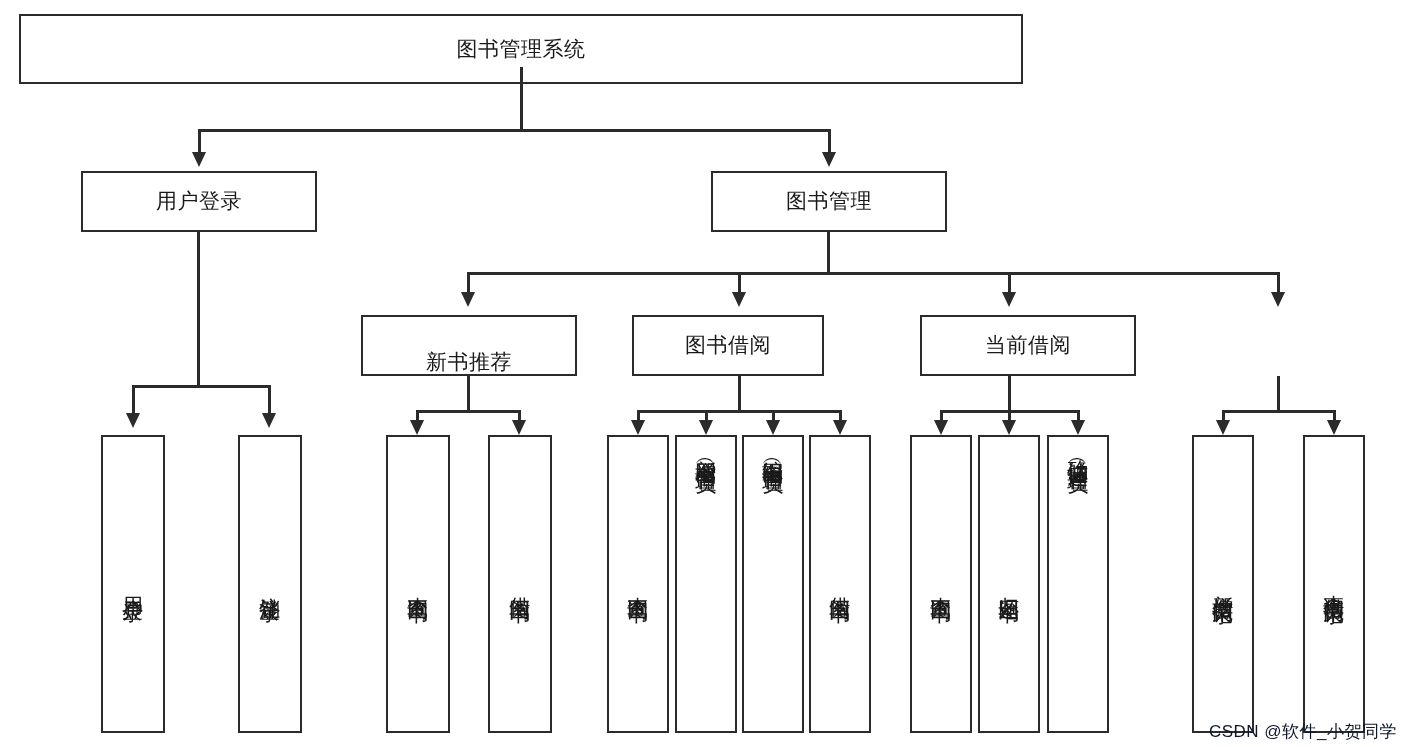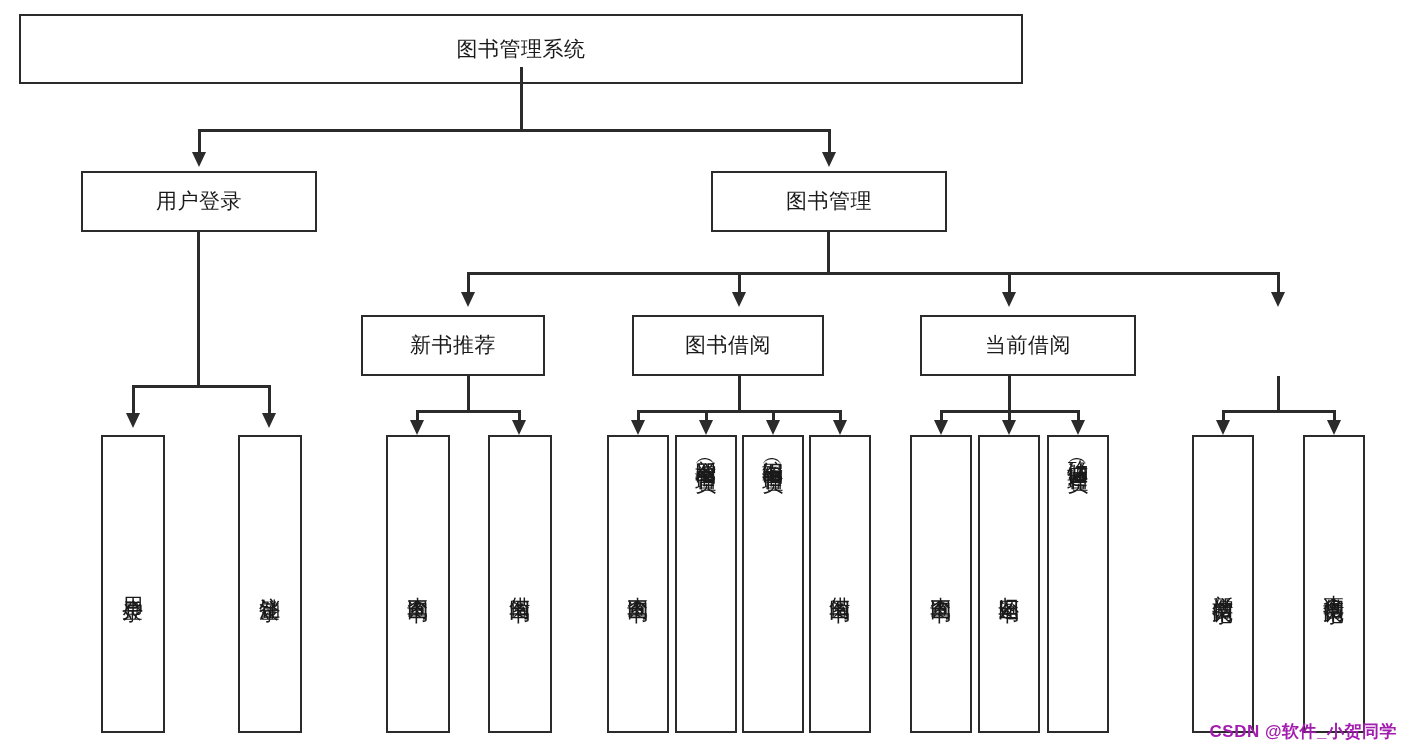--- a/index.html
+++ b/index.html
@@ -72,24 +72,23 @@
     border-right: 7px solid transparent;
     border-top: 15px solid #2b2b2b;
   }
 
   
   #watermark {
     position: absolute;
     right: 8px;
     bottom: 4px;
     font-size: 17px;
-    color: #a21caf;
+    color: #0f172a;
     white-space: nowrap;
     letter-spacing: 0.5px;
-    font-weight: bold;
   }
 </style>
 </head>
 <body>
 
 <div id="canvas">
 
   <div class="node" style="left:19px; top:14px; width:1004px; height:70px;">
     <span class="label">图书管理系统</span>
   </div>
@@ -121,21 +120,21 @@
   <div class="hline" style="left:467px; top:272px; width:813px; height:3px;"></div>
   <div class="vline" style="left:467px; top:272px; width:3px; height:22px;"></div>
   <div class="arrow" style="left:461px; top:292px;"></div>
   <div class="vline" style="left:738px; top:272px; width:3px; height:22px;"></div>
   <div class="arrow" style="left:732px; top:292px;"></div>
   <div class="vline" style="left:1008px; top:272px; width:3px; height:22px;"></div>
   <div class="arrow" style="left:1002px; top:292px;"></div>
   <div class="vline" style="left:1277px; top:272px; width:3px; height:22px;"></div>
   <div class="arrow" style="left:1271px; top:292px;"></div>
 
-  <div class="node" style="left:361px; top:315px; width:184px; height:61px;">
+  <div class="node" style="left:361px; top:315px; width:216px; height:61px;align-items:flex-end;">
     <span class="label">新书推荐</span>
   </div>
   <div class="node" style="left:632px; top:315px; width:192px; height:61px;">
     <span class="label">图书借阅</span>
   </div>
   <div class="node" style="left:920px; top:315px; width:216px; height:61px;">
     <span class="label">当前借阅</span>
   </div>
 
   <div class="vline" style="left:467px; top:376px; width:3px; height:34px;"></div>

